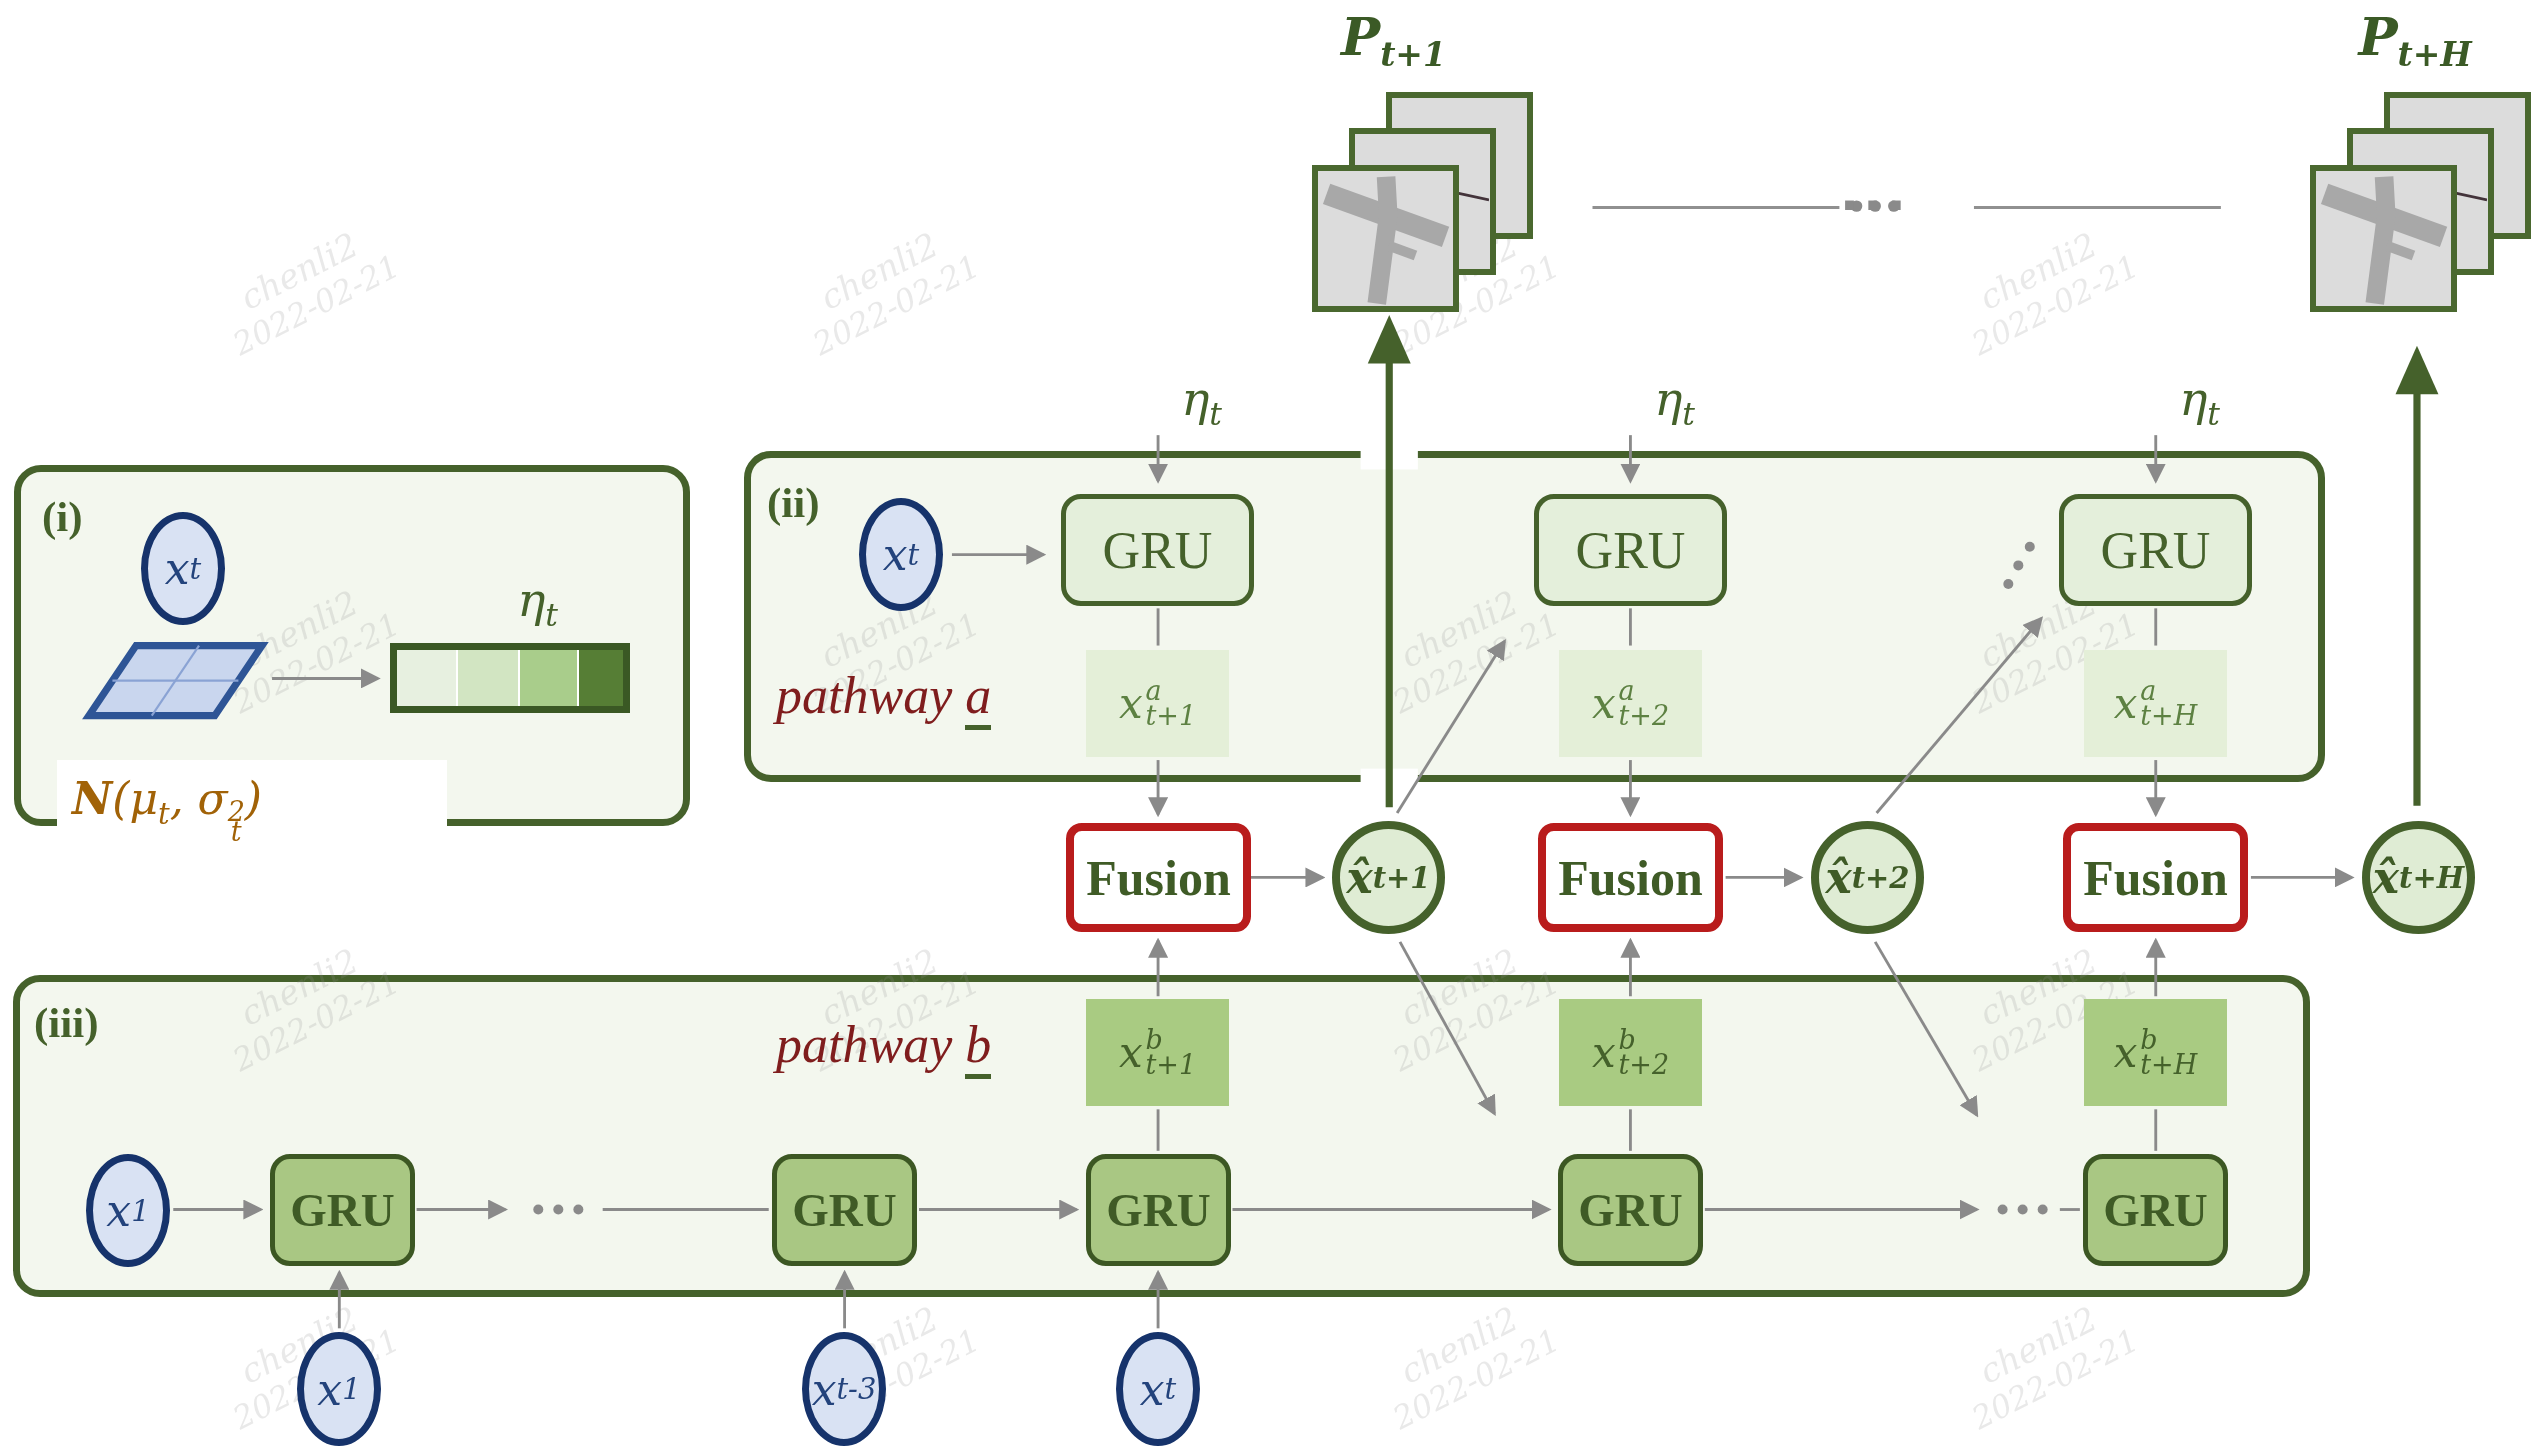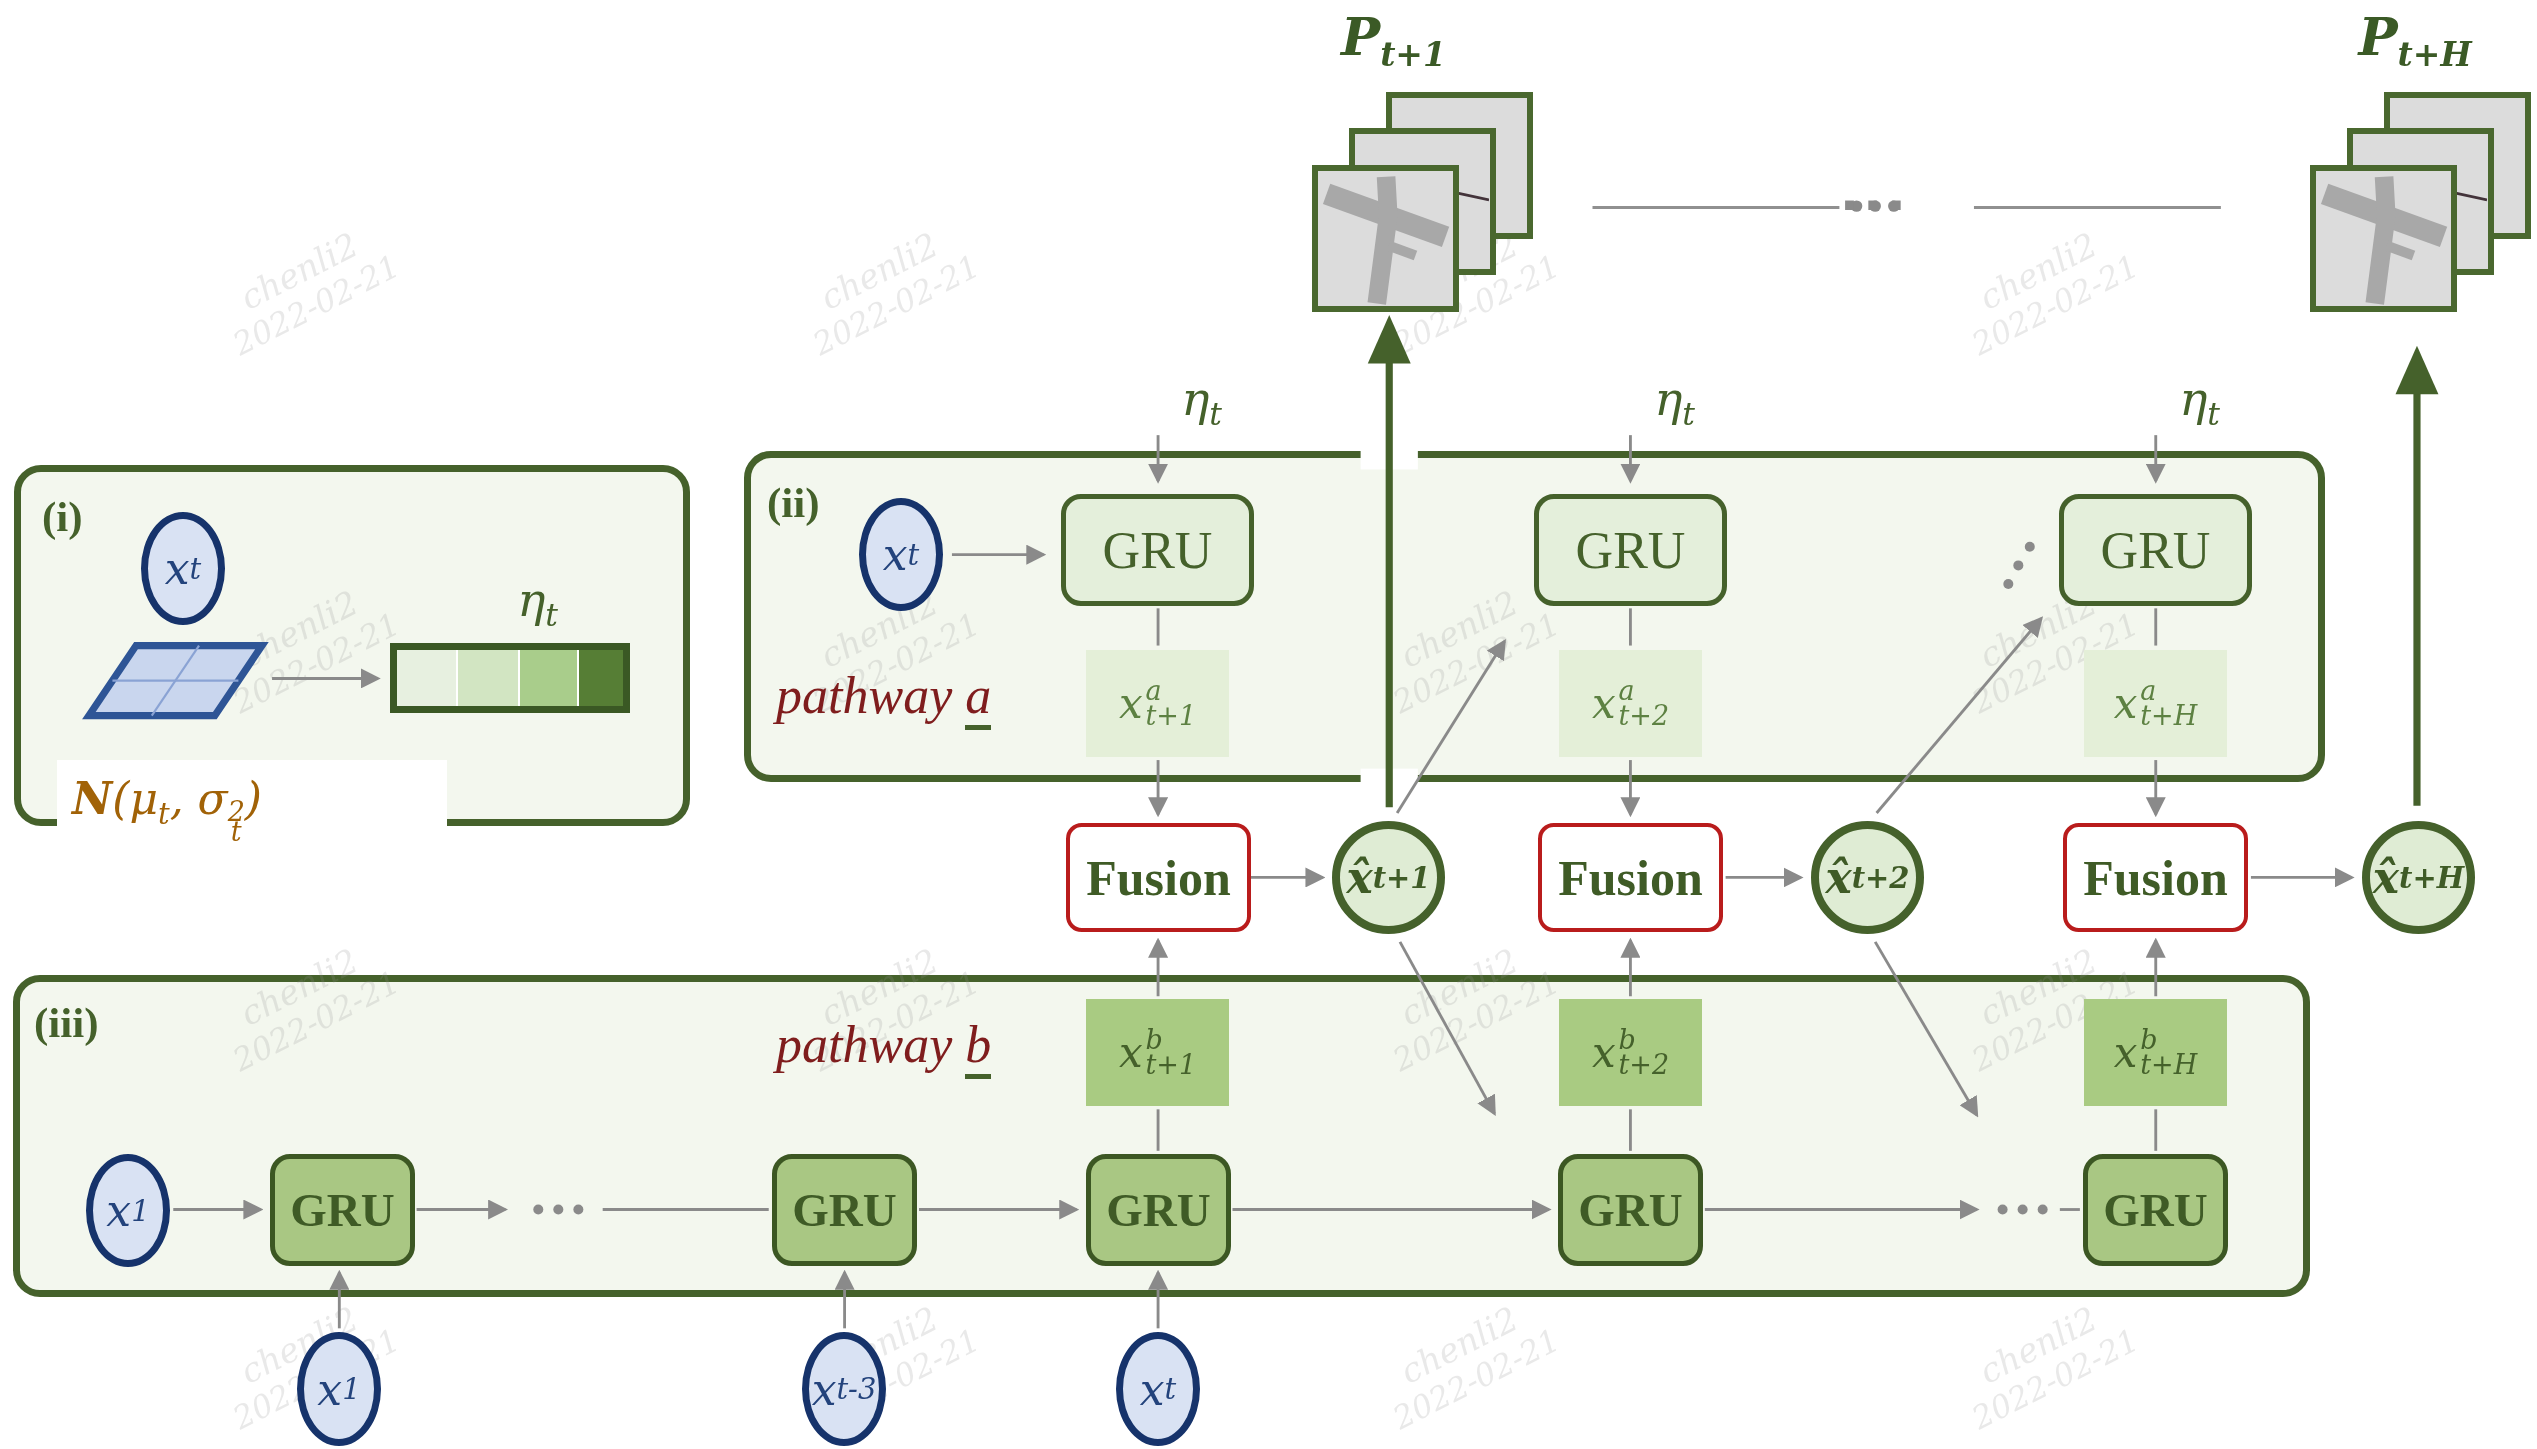--- a/index.html
+++ b/index.html
@@ -9,21 +9,21 @@
   .panel{position:absolute;background:#f3f7ee;border:7.2px solid #45612b;border-radius:27px;box-sizing:border-box;}
   .tag{position:absolute;color:#45612b;font-weight:bold;font-size:43px;font-family:"Liberation Serif", serif;}
   
   .abs{position:absolute;box-sizing:border-box;}
   .gruA{position:absolute;box-sizing:border-box;background:#e4efdb;border:5px solid #45612b;border-radius:20px;
         display:flex;align-items:center;justify-content:center;color:#45612b;
         font-family:"Liberation Serif", serif;font-size:52px;}
   .gruB{position:absolute;box-sizing:border-box;background:#a9c783;border:5px solid #3c5723;border-radius:20px;
         display:flex;align-items:center;justify-content:center;color:#3f5b26;font-weight:bold;
         font-family:"Liberation Serif", serif;font-size:47px;}
-  .fusion{position:absolute;box-sizing:border-box;background:#ffffff;border:4px solid #b91c1c;border-radius:15.7px;
+  .fusion{position:absolute;box-sizing:border-box;background:#ffffff;border:8px solid #b91c1c;border-radius:15.7px;
         display:flex;align-items:center;justify-content:center;color:#3f5b26;font-weight:bold;
         font-family:"Liberation Serif", serif;font-size:50px;}
   .xhat{position:absolute;box-sizing:border-box;background:#dfecd4;border:8.6px solid #45612b;border-radius:50%;
         display:flex;align-items:center;justify-content:center;color:#3f5b26;
         font-style:italic;font-weight:bold;font-size:44px;}
   .xhat sub{font-size:29px;font-weight:bold;}
   .bluec{position:absolute;box-sizing:border-box;background:#d9e2f3;border:7.2px solid #16336b;border-radius:50%;
         display:flex;align-items:center;justify-content:center;color:#23437c;
         font-style:italic;font-size:44px;}
   .bluec sub{font-size:29px;}

